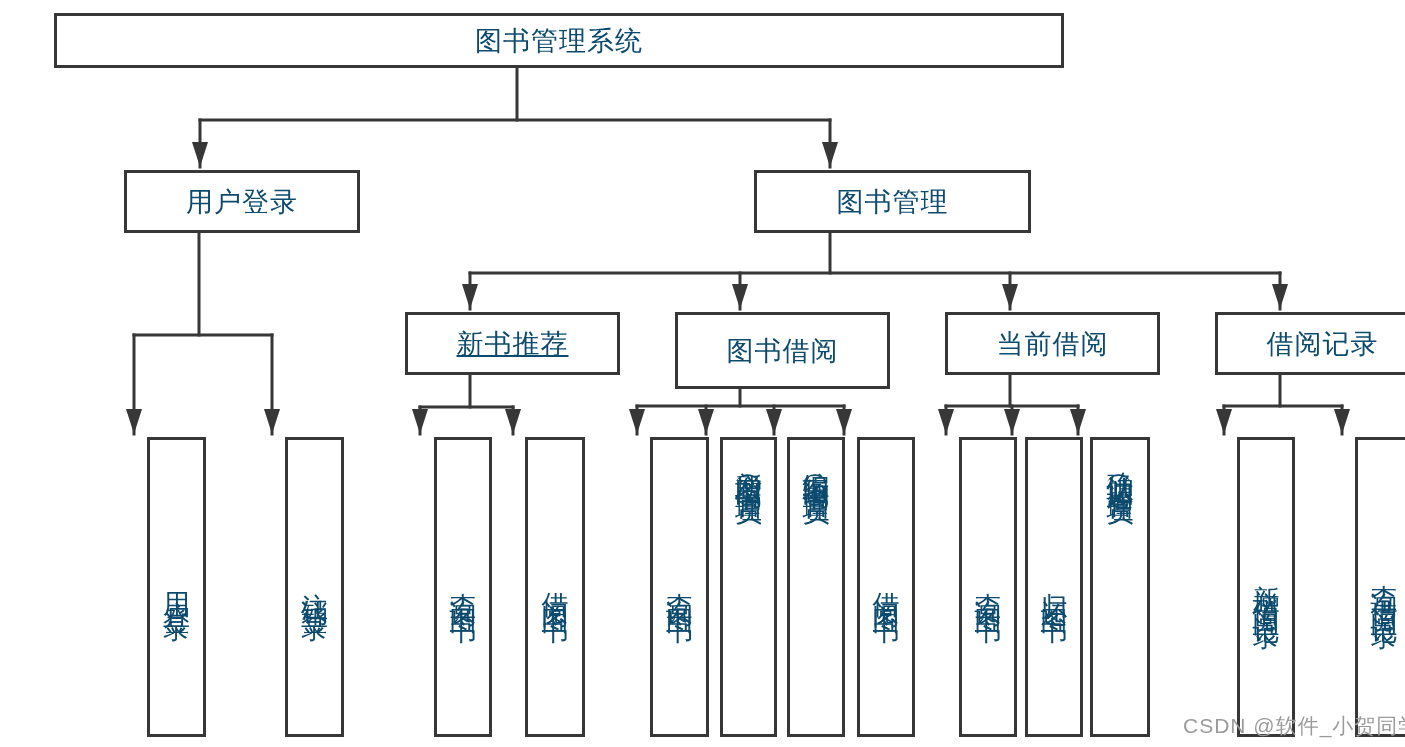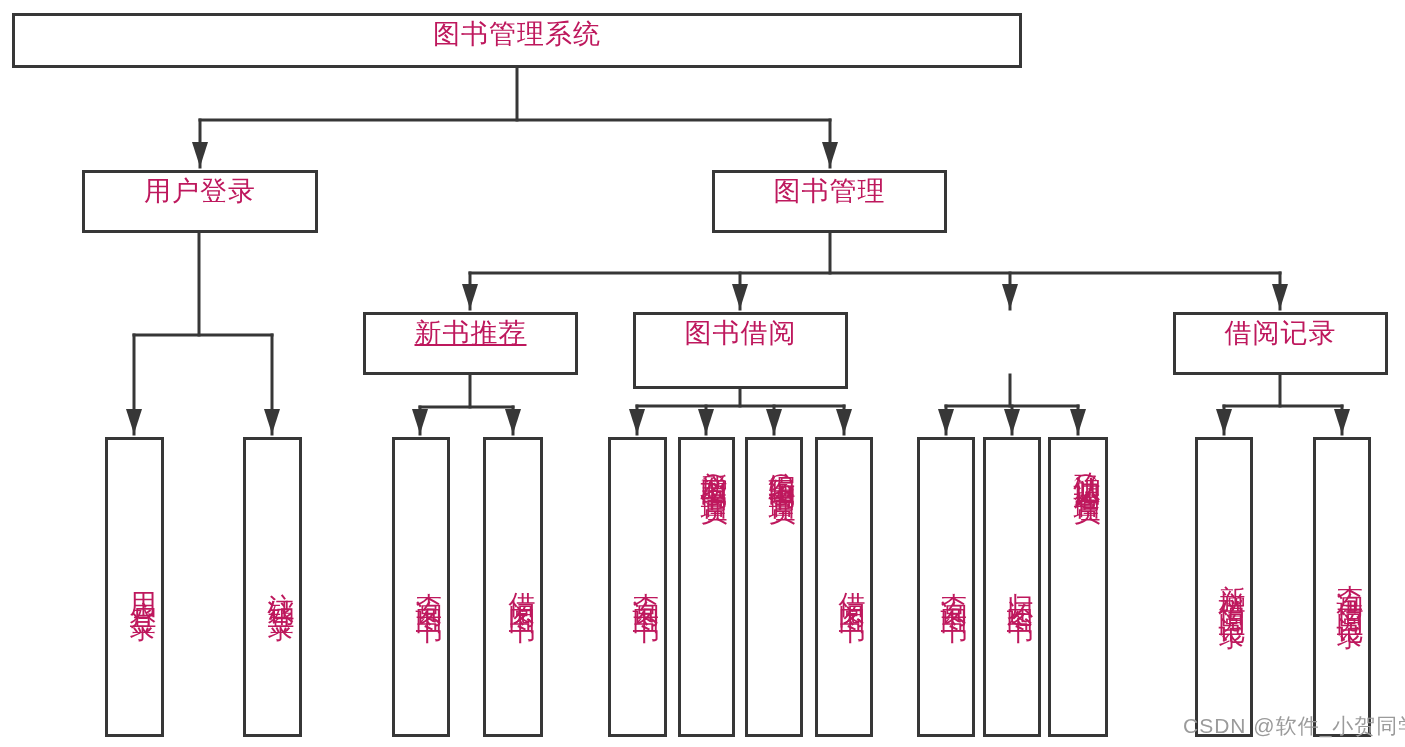--- a/index.html
+++ b/index.html
@@ -19,25 +19,26 @@
     position: absolute;
     left: 0;
     top: 0;
     z-index: 1;
   }
   .node {
     position: absolute;
     box-sizing: border-box;
     background: #ffffff;
     border: 3px solid #373737;
-    color: #be185d;
+    color: #0c4a6e;
     display: flex;
-    align-items: flex-start;
+    align-items: center;
     justify-content: center;
     z-index: 2;
+    margin-left: 42px;
   }
   .h-node {
     font-size: 27px;
     letter-spacing: 1px;
     white-space: nowrap;
   }
   .v-node {
     writing-mode: vertical-rl;
     text-orientation: mixed;
     font-size: 27px;
@@ -129,30 +130,33 @@
     </g>
   </svg>
 
   <div class="node h-node" style="left:12px; top:13px; width:1010px; height:55px;">
     <span>图书管理系统</span>
   </div>
 
   <div class="node h-node" style="left:82px; top:170px; width:236px; height:63px;">
     <span>用户登录</span>
   </div>
-  <div class="node h-node" style="left:712px; top:170px; width:235px; height:63px;">
+  <div class="node h-node" style="left:712px; top:170px; width:277px; height:63px;">
     <span>图书管理</span>
   </div>
 
   <div class="node h-node" style="left:363px; top:312px; width:215px; height:63px;text-decoration:underline;">
     <span>新书推荐</span>
   </div>
   <div class="node h-node" style="left:633px; top:312px; width:215px; height:77px;">
     <span>图书借阅</span>
   </div>
+  <div class="node h-node" style="left:903px; top:312px; width:215px; height:63px;">
+    <span>当前借阅</span>
+  </div>
   <div class="node h-node" style="left:1173px; top:312px; width:215px; height:63px;">
     <span>借阅记录</span>
   </div>
 
   <div class="node v-node" style="left:105px; top:437px; width:59px; height:300px;">
     <span>用户登录</span>
   </div>
   <div class="node v-node" style="left:243px; top:437px; width:59px; height:300px;">
     <span>注销登录</span>
   </div>

